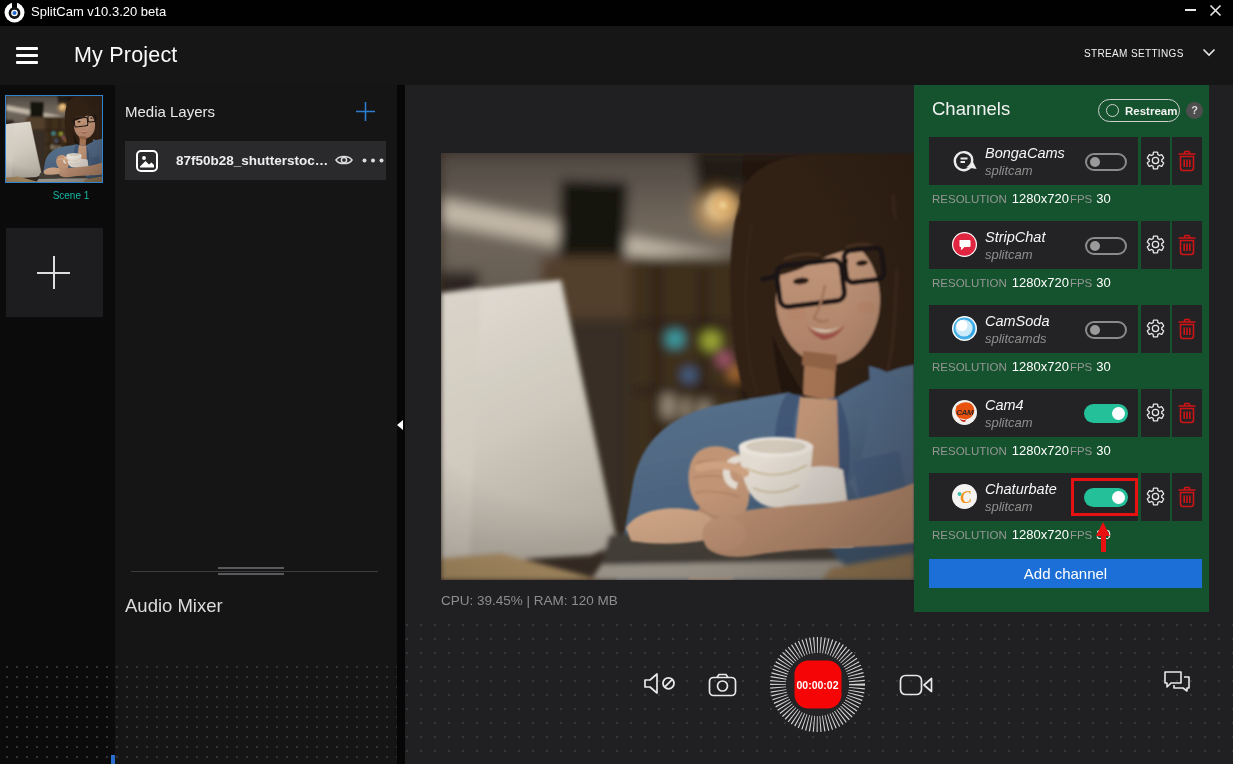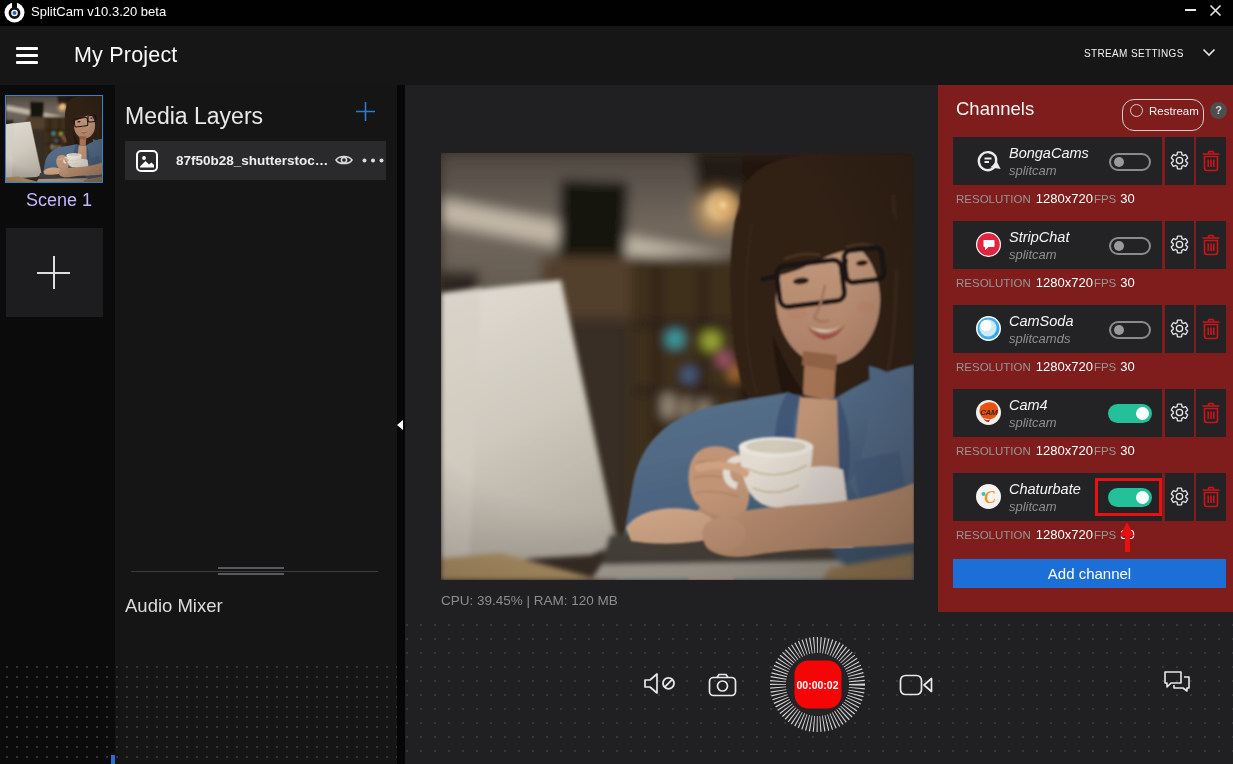--- a/index.html
+++ b/index.html
@@ -14,28 +14,28 @@
 
   
   #header { left:0; top:26px; width:1233px; height:59px; background:#161616; }
   .hline { position:absolute; left:16px; width:22px; height:3px; background:#fff; border-radius:1px; }
   #myproject { left:74px; top:43px; font-size:21.5px; color:#fafafa; font-weight:400; letter-spacing:.2px; }
   #streamset { left:1084px; top:48px; font-size:10px; color:#f2f2f2; letter-spacing:.35px; }
 
   
   #scenestrip { left:0; top:85px; width:115px; height:679px; background:#0b0b0c; }
   #thumbwrap { left:5px; top:95px; width:98px; height:88px; border:1px solid #2f83cf; background:#222; overflow:hidden; }
-  #scenelabel { left:4px; top:190px; width:110px; text-align:center; font-size:18px; color:#c4b5fd; }
+  #scenelabel { left:16px; top:190px; width:110px; text-align:center; font-size:10px; color:#14b8a6; }
   #plusbox { left:6px; top:228px; width:97px; height:89px; background:#1d1d1f; }
   #plusbox .pv { position:absolute; left:47px; top:28px; width:2px; height:33px; background:#ddd; }
   #plusbox .ph { position:absolute; left:31px; top:44px; width:33px; height:2px; background:#ddd; }
 
   
   #mediapanel { left:115px; top:85px; width:282px; height:679px; background:#151516; }
-  #mltitle { left:10px; top:18px; font-size:23px; color:#e8e8e8; position:absolute; }
+  #mltitle { left:10px; top:18px; font-size:15px; color:#e8e8e8; position:absolute; }
   #layerrow { position:absolute; left:10px; top:56px; width:261px; height:39px; background:#2a2a2d;font-weight:bold; }
   #layername { position:absolute; left:51px; top:12px; font-size:13.5px; color:#ededed; }
   #mldivider { position:absolute; left:16px; top:486px; width:247px; height:1px; background:#3d3d3f; }
   #mlhandle1 { position:absolute; left:103px; top:482px; width:66px; height:2px; background:#5a5a5c; }
   #mlhandle2 { position:absolute; left:103px; top:488px; width:66px; height:2px; background:#5a5a5c; }
   #amtitle { position:absolute; left:10px; top:510px; font-size:18.5px; color:#dcdcdc;text-align:center; }
   #amtext { position:absolute; left:0; top:563px; width:282px; text-align:center; font-size:13.5px; color:#989898; }
 
   
   #divstrip { left:397px; top:85px; width:8px; height:679px; background:#060606; }
@@ -46,23 +46,23 @@
   #photo { position:absolute; left:36px; top:68px; width:473px; height:427px; filter:blur(0.6px); }
   #cputext { position:absolute; left:36px; top:508px; font-size:13.5px; color:#8d8d8d; }
   #dots { left:397px; top:612px; width:836px; height:152px;
           background-image:radial-gradient(circle, #37373b 0.9px, transparent 1.15px);
           background-size:14px 14px; background-position:3px 6px; }
   #dotsL { left:0; top:658px; width:397px; height:106px;
           background-image:radial-gradient(circle, #333337 0.8px, transparent 1.05px);
           background-size:10px 10px; background-position:2px 4px; }
 
   
-  #channels { left:938px; top:85px; width:295px; height:527px; background:#7f1d1d; }
+  #channels { left:914px; top:85px; width:295px; height:527px; background:#14532d; }
   #chtitle { position:absolute; left:18px; top:13px; font-size:18.5px; color:#f2f2f2; }
-  #restream { position:absolute; left:184px; top:14px; width:82px; height:32px; border:1px solid #cfcfcf; border-radius:12px; }
+  #restream { position:absolute; left:184px; top:14px; width:82px; height:23px; border:1px solid #cfcfcf; border-radius:12px;font-weight:bold; }
   #restream .rc { position:absolute; left:7px; top:4px; width:13px; height:13px; border:1.5px solid #cfcfcf; border-radius:50%; }
   #restream .rt { position:absolute; left:26px; top:4.5px; font-size:11.5px; color:#f2f2f2; }
   #qmark { position:absolute; left:272px; top:17px; width:17px; height:17px; background:#4e4e4e; border-radius:50%; text-align:center; font-size:11px; line-height:17px; color:#d8d8d8; font-weight:700; }
 
   .chrow { position:absolute; left:15px; width:209px; height:48px; background:#232325;font-style:italic; }
   .chgear { position:absolute; left:227px; width:29px; height:48px; background:#232325; }
   .chtrash { position:absolute; left:258px; width:30px; height:48px; background:#232325; }
   .chname { position:absolute; left:56px; top:8px; font-size:14.5px; color:#f5f5f5; }
   .chsub  { position:absolute; left:56px; top:26px; font-size:13px; color:#8f8f8f; }
   .chicon { position:absolute; left:23px; top:11px; width:25px; height:25px; }

